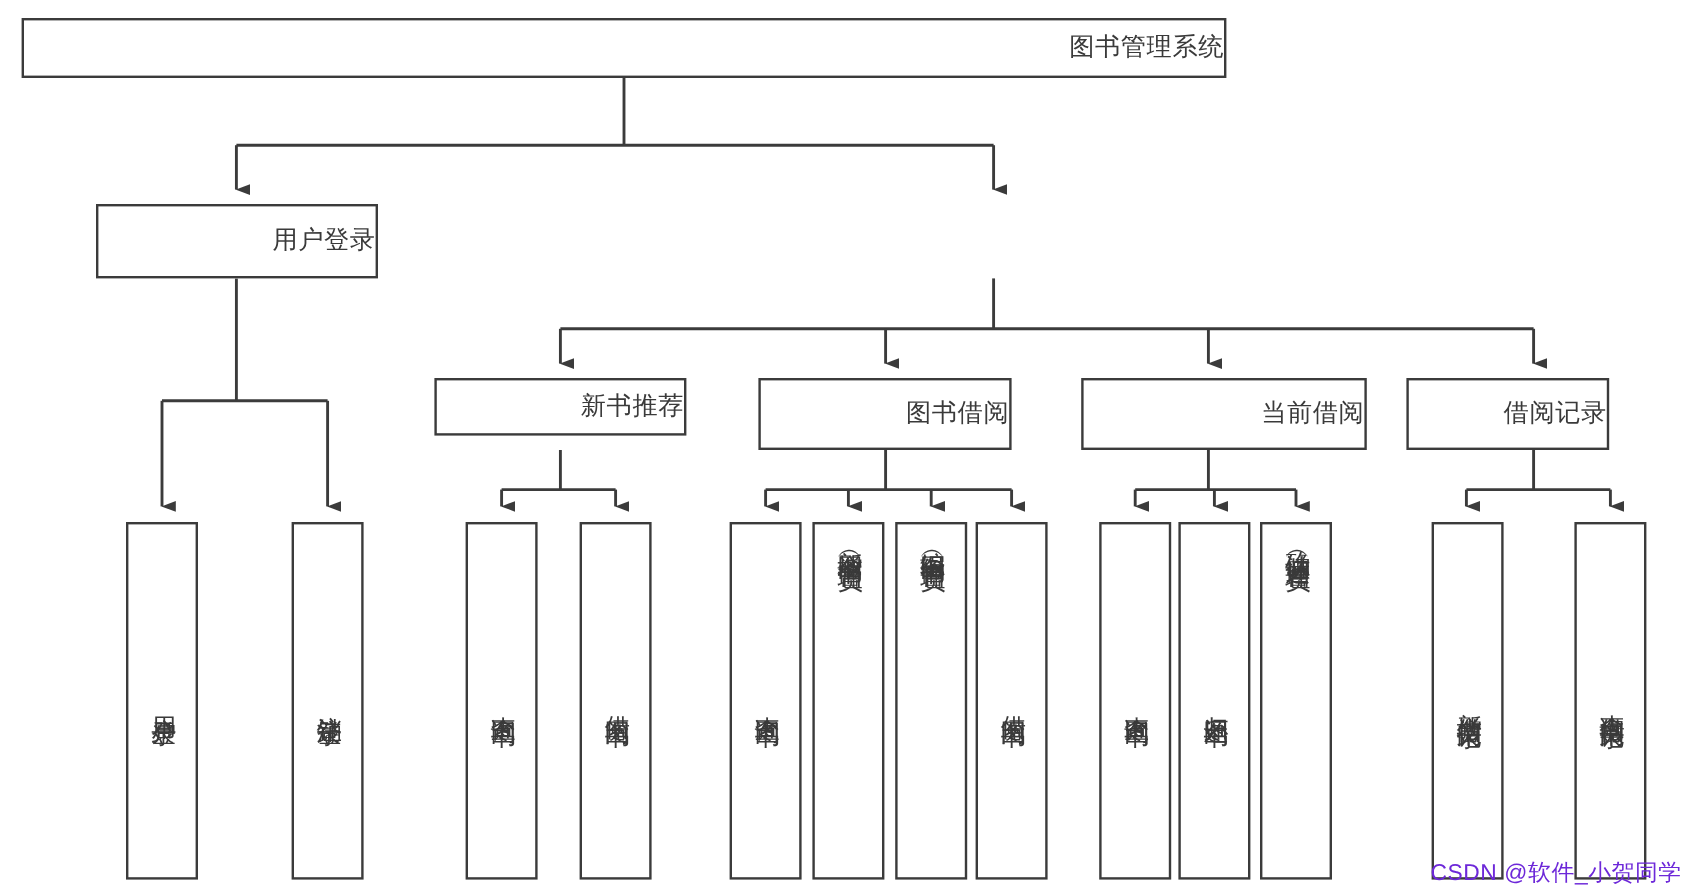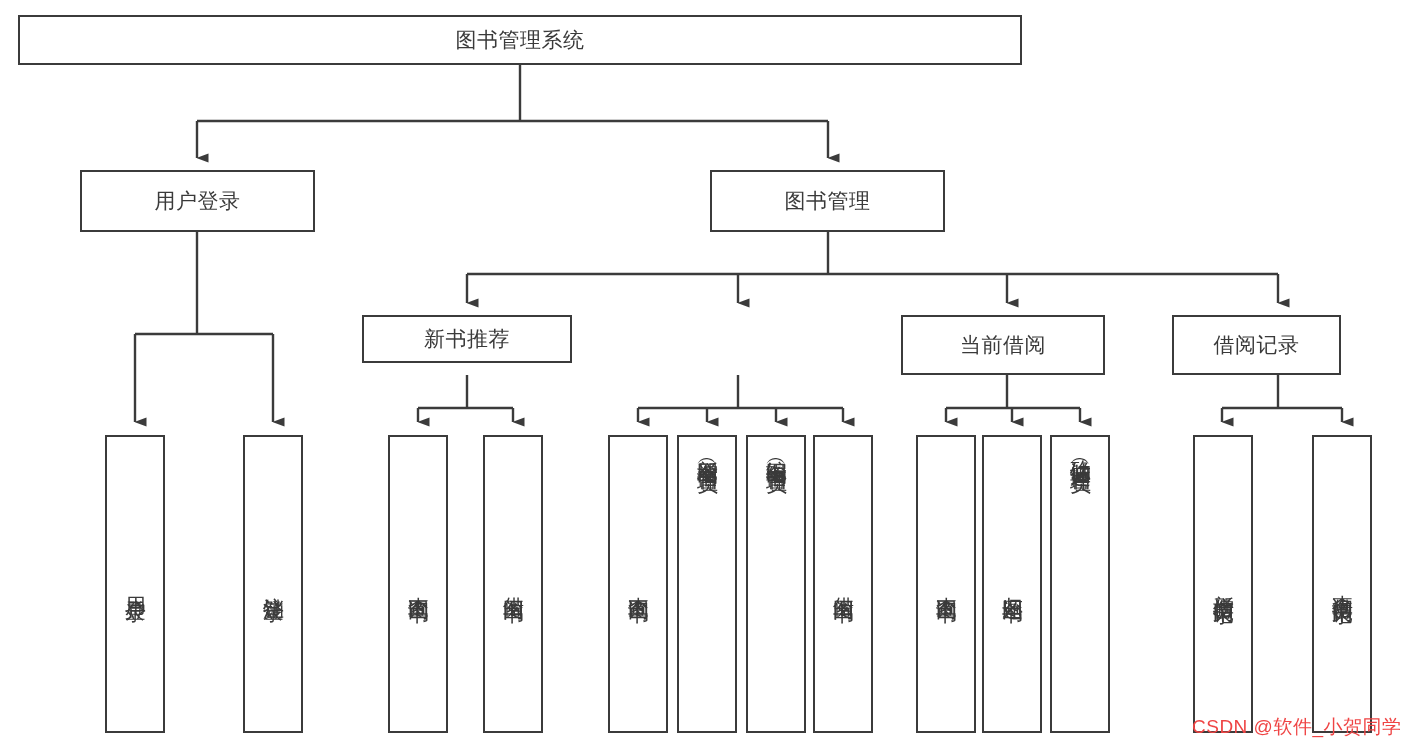--- a/index.html
+++ b/index.html
@@ -24,21 +24,21 @@
     width: 1405px;
     height: 747px;
   }
   .node {
     position: absolute;
     box-sizing: border-box;
     background: #ffffff;
     border: 2px solid #3b3b3b;
     display: flex;
     align-items: center;
-    justify-content: center;
+    justify-content: flex-end;
   }
   .node-label {
     color: #3a3a3a;
     font-size: 21px;
     line-height: 1.28;
     letter-spacing: 0.5px;
     white-space: nowrap;
   }
   .node.vertical {
     align-items: flex-start;
@@ -51,21 +51,21 @@
     white-space: nowrap;
     letter-spacing: 2px;
     font-size: 21px;
   }
   .node.centered-v {
     align-items: center;
     padding-top: 0;
   }
   .watermark {
     position: absolute;
-    color: #ef4444;
+    color: #6d28d9;
     font-size: 19px;
     letter-spacing: 0.5px;
     white-space: nowrap;
     user-select: none;
   }
 </style>
 </head>
 <body>
 
 <div id="canvas">
@@ -125,30 +125,30 @@
   </svg>
 
   <div class="node" style="left:18px; top:15px; width:1004px; height:50px;">
     <span class="node-label">图书管理系统</span>
   </div>
 
   <div class="node" style="left:80px; top:170px; width:235px; height:62px;">
     <span class="node-label">用户登录</span>
   </div>
 
-  <div class="node" style="left:710px; top:170px; width:235px; height:62px;">
-    <span class="node-label">图书管理</span>
-  </div>
 
   <div class="node" style="left:362px; top:315px; width:210px; height:48px;">
     <span class="node-label">新书推荐</span>
   </div>
 
-
-  <div class="node" style="left:901px; top:315px; width:204px; height:60px;">
+  <div class="node" style="left:632px; top:315px; width:211px; height:60px;">
+    <span class="node-label">图书借阅</span>
+  </div>
+
+  <div class="node" style="left:901px; top:315px; width:238px; height:60px;">
     <span class="node-label">当前借阅</span>
   </div>
 
   <div class="node" style="left:1172px; top:315px; width:169px; height:60px;">
     <span class="node-label">借阅记录</span>
   </div>
 
   <div class="node vertical centered-v" style="left:105px; top:435px; width:60px; height:298px;">
     <span class="node-label">用户登录</span>
   </div>

